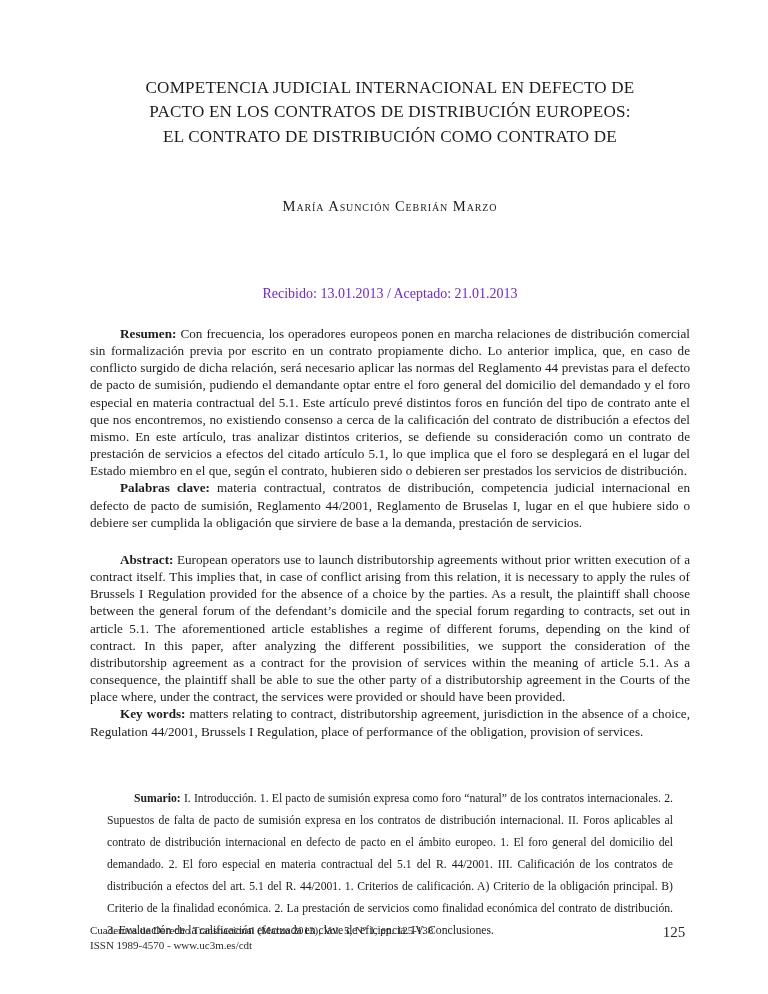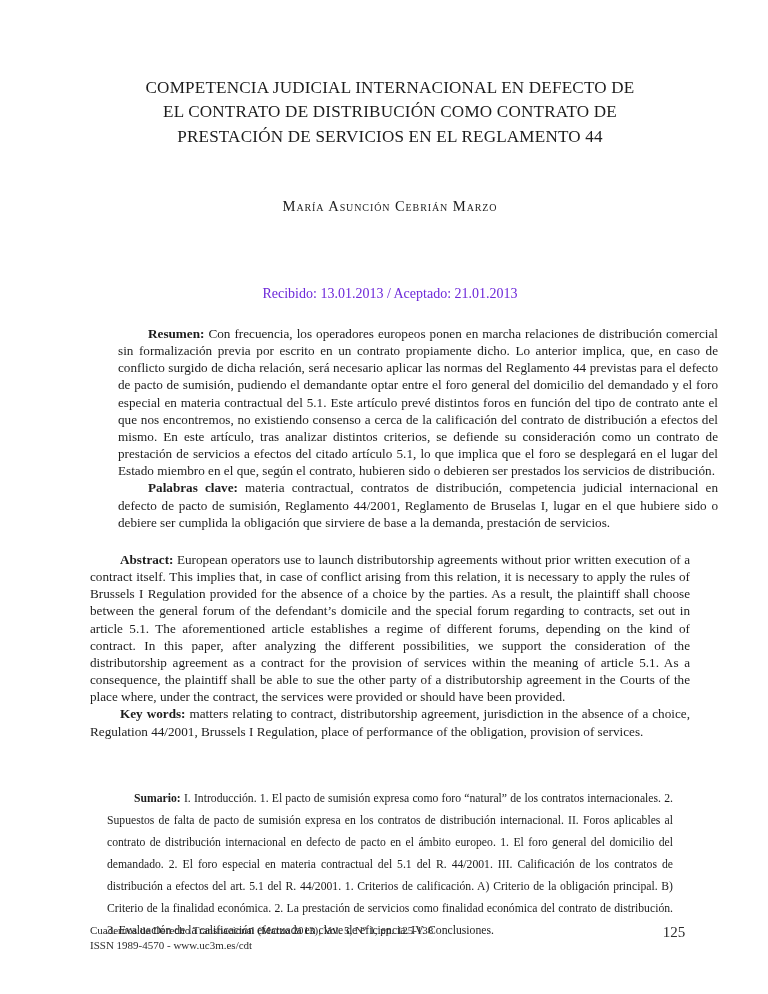--- a/index.html
+++ b/index.html
@@ -80,21 +80,21 @@
     position: absolute;
     left: 84px;
     width: 600px;
     font-size: 13.2px;
     line-height: 17.15px;
     text-align: justify;
     text-justify: inter-word;
     color: #1c1c1c;
     hyphens: manual;
   }
-  #resumen-block { top: 325px; margin-left: 28px; }
+  #resumen-block { top: 325px; }
   #abstract-block { top: 551px; }
 
   .para {
     margin: 0;
     text-indent: 30px;
   }
   .para + .para { margin-top: 0; }
   .lead {
     font-weight: bold;
   }
@@ -134,22 +134,22 @@
     color: #2a2a2a;
   }
 </style>
 </head>
 <body>
 
 <div class="page">
 
   <div class="title-block">
     <div class="title-line">COMPETENCIA JUDICIAL INTERNACIONAL EN DEFECTO DE</div>
+    <div class="title-line">PACTO EN LOS CONTRATOS DE DISTRIBUCIÓN EUROPEOS:</div>
     <div class="title-line">EL CONTRATO DE DISTRIBUCIÓN COMO CONTRATO DE</div>
-    <div class="title-line">PRESTACIÓN DE SERVICIOS EN EL REGLAMENTO 44</div>
   </div>
 
   <div class="author-block">
     <div class="author-name">María Asunción Cebrián Marzo</div>
   </div>
 
   <div class="dates-line">Recibido: 13.01.2013 / Aceptado: 21.01.2013</div>
 
   <div class="body-col" id="resumen-block">
     <p class="para"><span class="lead">Resumen:</span><span> Con frecuencia, los operadores europeos ponen en marcha relaciones de distribución comercial sin formalización previa por escrito en un contrato propiamente dicho. Lo anterior implica, que, en caso de conflicto surgido de dicha relación, será necesario aplicar las normas del Reglamento 44 previstas para el defecto de pacto de sumisión, pudiendo el demandante optar entre el foro general del domicilio del demandado y el foro especial en materia contractual del 5.1. Este artículo prevé distintos foros en función del tipo de contrato ante el que nos encontremos, no existiendo consenso a cerca de la calificación del contrato de distribución a efectos del mismo. En este artículo, tras analizar distintos criterios, se defiende su consideración como un contrato de prestación de servicios a efectos del citado artículo 5.1, lo que implica que el foro se desplegará en el lugar del Estado miembro en el que, según el contrato, hubieren sido o debieren ser prestados los servicios de distribución.</span></p>

